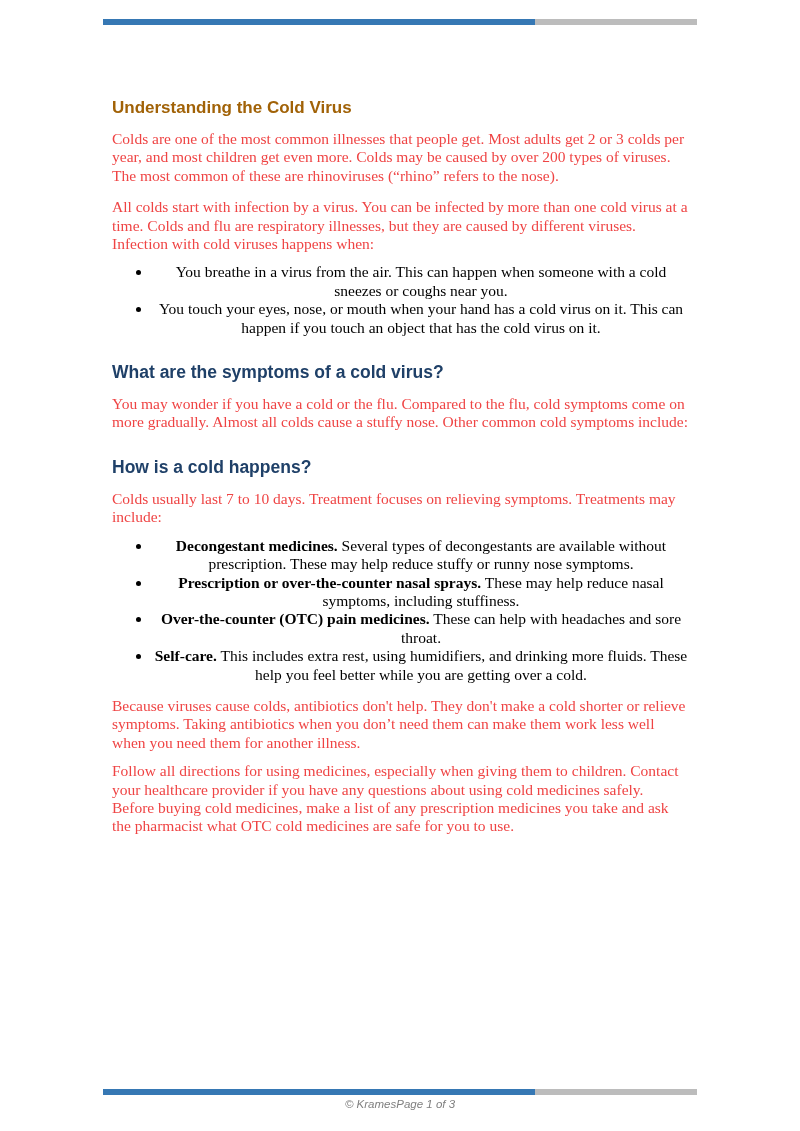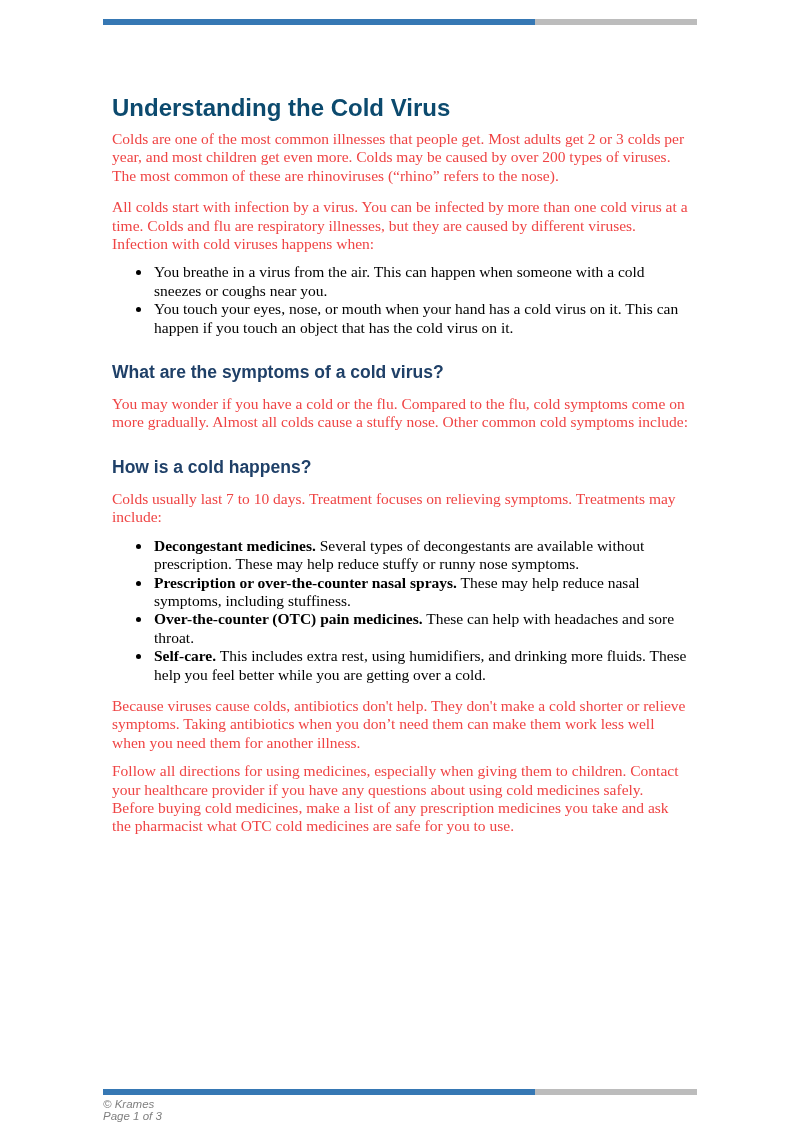--- a/index.html
+++ b/index.html
@@ -19,23 +19,23 @@
   .topbar .bar-gray { flex: 1; height: 6px; background: #bcbcbc; }
 
   .content {
     margin: 0 103px;
     padding: 0 9px;
     width: 576px;
   }
   .doc-title {
     font-family: "Liberation Sans", sans-serif;
     font-weight: bold;
-    font-size: 24px;
+    font-size: 17px;
     line-height: 25px;
-    color: #0c4a6e;
+    color: #a16207;
     margin: 70px 0 0 0;
   }
   .h2 {
     font-family: "Liberation Sans", sans-serif;
     font-weight: bold;
     font-size: 17.5px;
     line-height: 20px;
     color: #1f4068;
     margin: 11px 0 0 0;
   }
@@ -49,40 +49,39 @@
   p.after-heading { margin-top: 13px; }
   p.closing { margin-top: 13px; }
   ul.bullet-list {
     margin: 10px 0 0 0;
     padding: 0 0 0 40px;
     list-style: disc outside;
     font-size: 15.5px;
     line-height: 18.4px;
     color: #000000;
   }
-  ul.bullet-list li { padding-left: 2px; }
+  ul.bullet-list li { padding-left: 2px; text-align: center; }
   .lead { font-weight: bold; }
 
   .footer {
     position: absolute;
     left: 103px; top: 1089px;
     width: 594px;
   }
   .footer .footbar { width: 594px; height: 6px; display: flex; }
   .footer .bar-blue { width: 432px; height: 6px; background: #3678b4; }
   .footer .bar-gray { flex: 1; height: 6px; background: #bcbcbc; }
   .footer .foot-row {
     display: flex;
     justify-content: center;
     margin-top: 3px;
     font-family: "Liberation Sans", sans-serif;
     font-style: italic;
     font-size: 11.5px;
     color: #7f7f7f;
-    flex-direction: column;
   }
 </style>
 </head>
 <body>
 
 <div class="topbar">
   <div class="bar-blue"></div>
   <div class="bar-gray"></div>
 </div>
 

